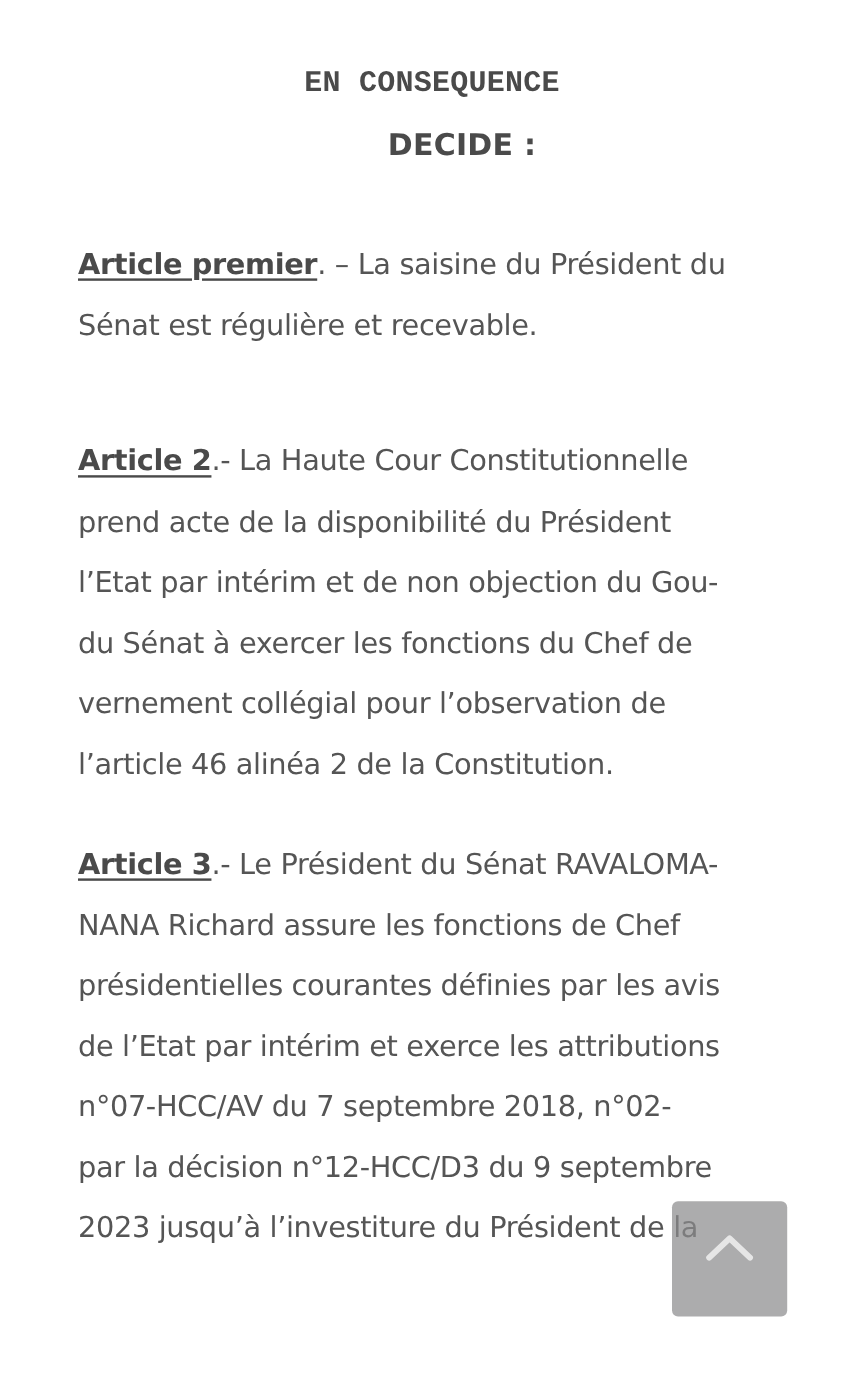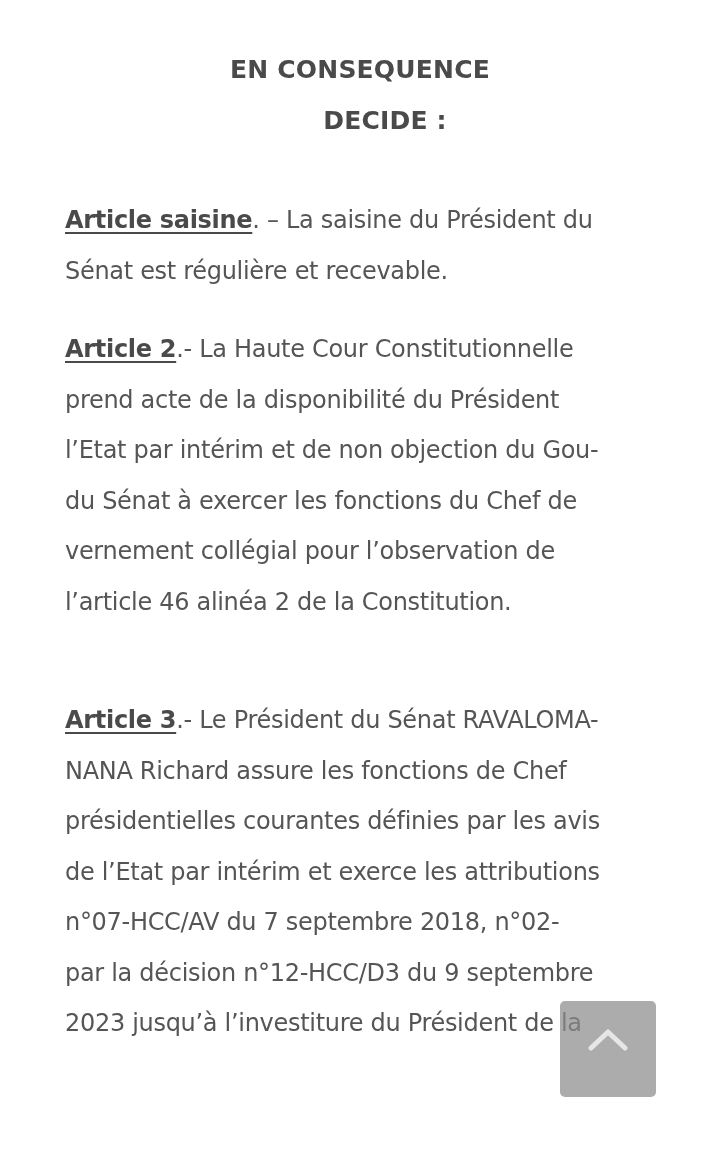--- a/index.html
+++ b/index.html
@@ -18,42 +18,42 @@
     .heading {
       position: absolute;
       left: 0;
       width: 720px;
       text-align: center;
       font-weight: bold;
       font-size: 25px;
       color: #4a4a4a;
       letter-spacing: 0.2px;
     }
-    .heading.h1 { top: 55px; }
+    .heading.h1 { top: 55px; font-family: Liberation Mono, monospace; }
     .heading.h2 { top: 106px; padding-left: 25px; }
     .article {
       position: absolute;
       left: 65px;
       width: 600px;
       font-size: 24px;
       line-height: 50.5px;
       color: #555555;
       letter-spacing: -0.3px;
       white-space: nowrap;
     }
     .article .line { display: block; height: 50.5px; }
     .article-label {
       font-weight: bold;
       text-decoration: underline;
       text-decoration-thickness: 2px;
       text-underline-offset: 4px;
       color: #4a4a4a;
     }
     #art1 { top: 195px; }
-    #art2 { top: 324px; }
+    #art2 { top: 359px; }
     #art3 { top: 695px; }
 
     .scroll-top {
       position: absolute;
       left: 560px;
       top: 1001px;
       width: 96px;
       height: 96px;
       background: rgba(140, 140, 142, 0.72);
       border-radius: 5px;
@@ -65,21 +65,21 @@
       top: 26px;
     }
   </style>
 </head>
 <body>
 
 <div class="heading h1">EN CONSEQUENCE</div>
 <div class="heading h2">DECIDE :</div>
 
 <div class="article" id="art1">
-  <span class="line"><span class="article-label">Article saisine</span><span>. – La saisine du Président du</span></span>
+  <span class="line"><span class="article-label">Article premier</span><span>. – La saisine du Président du</span></span>
   <span class="line">Sénat est régulière et recevable.</span>
 </div>
 
 <div class="article" id="art2">
   <span class="line"><span class="article-label">Article 2</span><span>.- La Haute Cour Constitutionnelle</span></span>
   <span class="line">prend acte de la disponibilité du Président</span>
   <span class="line">l’Etat par intérim et de non objection du Gou-</span>
   <span class="line">du Sénat à exercer les fonctions du Chef de</span>
   <span class="line">vernement collégial pour l’observation de</span>
   <span class="line">l’article 46 alinéa 2 de la Constitution.</span>

